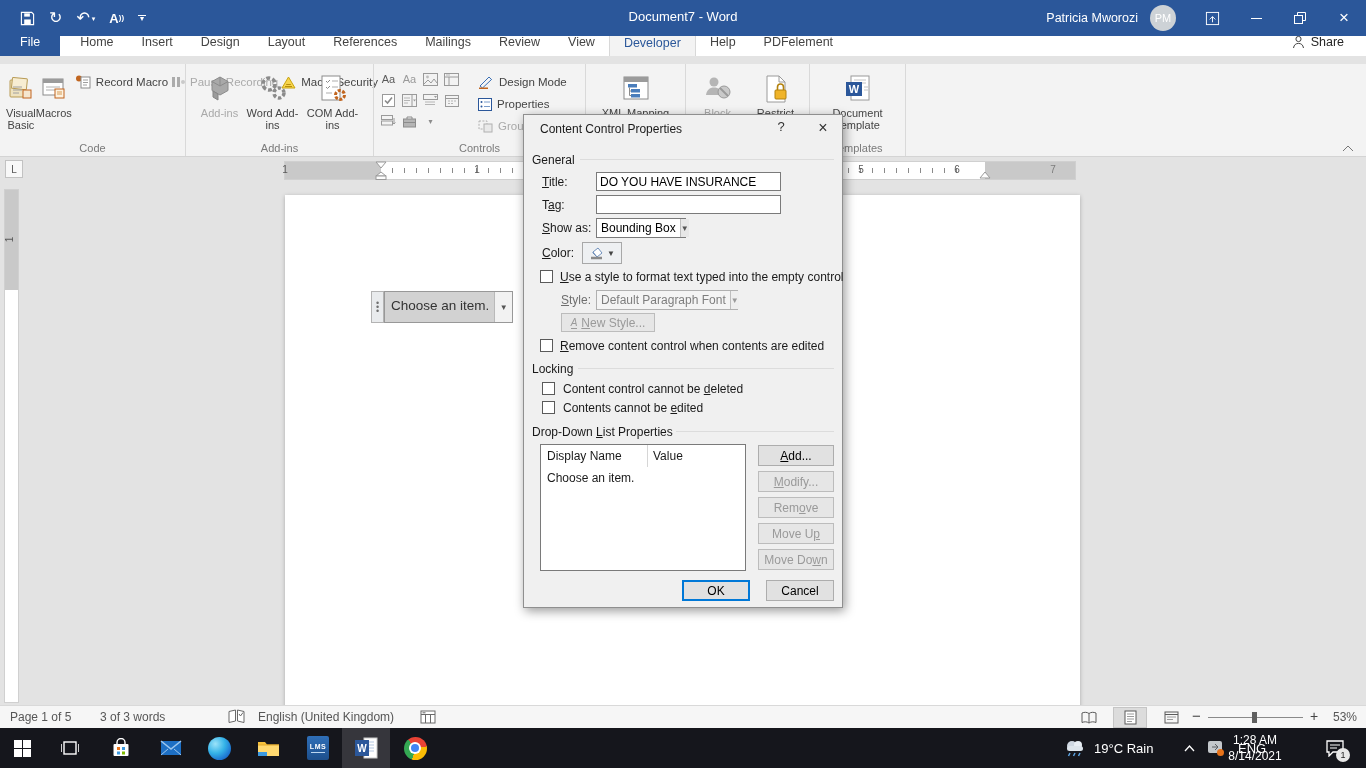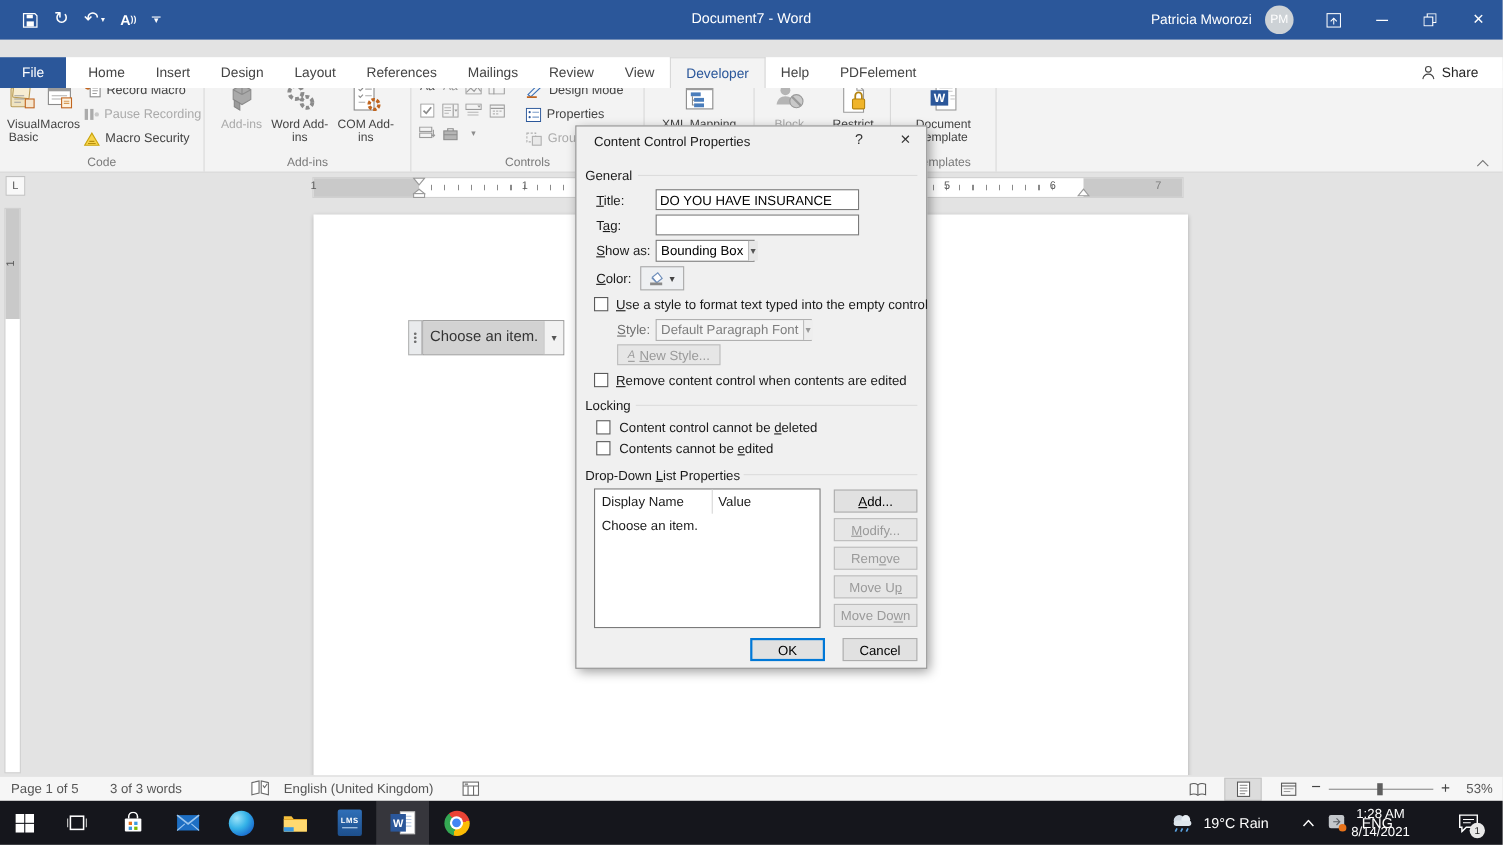--- a/index.html
+++ b/index.html
@@ -8,21 +8,21 @@
   
   #titlebar{position:absolute;top:0;left:0;width:1366px;height:36px;background:#2b579a;color:#fff;z-index:20}
   .qat{position:absolute;top:6px;display:flex;align-items:center;gap:14px;left:20px;height:24px}
   .qat .qbtn{display:flex;align-items:center;color:#fff;font-size:15px;line-height:1}
   .wintitle{position:absolute;top:9px;left:0;width:100%;text-align:center;font-size:13px;color:#fff}
   .tbright{position:absolute;top:0;right:0;height:36px;display:flex;align-items:center}
   .username{font-size:12.5px;margin-right:12px}
   .avatar{width:26px;height:26px;border-radius:50%;background:#cdd2d6;color:#fff;font-size:11px;display:flex;align-items:center;justify-content:center;margin-right:14px}
   .winctl{width:44px;height:36px;display:flex;align-items:center;justify-content:center;color:#fff}
   
-  #tabrow{position:absolute;top:52px;left:0;width:1366px;height:28px;background:#fff;z-index:19;display:flex;align-items:stretch}
+  #tabrow{position:absolute;top:28px;left:0;width:1366px;height:28px;background:#fff;z-index:19;display:flex;align-items:stretch}
   .tab{padding:0 14px;font-size:12.5px;color:#444;display:flex;align-items:center}
   .tab.file{background:#2b579a;color:#fff;padding:0 20px;margin-right:6px}
   .tab.active{background:#f3f3f3;color:#2b579a;border:1px solid #d8d8d8;border-bottom:none}
   .tellme{display:flex;align-items:center;gap:7px;font-size:12.5px;color:#262626;padding:0 10px}
   .share{margin-left:auto;display:flex;align-items:center;gap:6px;font-size:12.5px;color:#262626;padding:0 22px}
   
   #ribbon{position:absolute;top:64px;left:0;width:1366px;height:93px;background:#f3f3f3;border-bottom:1px solid #d4d4d4;display:flex;z-index:10}
   .rgroup{position:relative;border-right:1px solid #d9d9d9;height:100%;flex:0 0 auto}
   .glabel{position:absolute;bottom:2px;left:0;width:100%;text-align:center;font-size:11px;color:#7a7a7a}
   .bigbtn{width:46px;padding-top:5px;display:flex;flex-direction:column;align-items:center;font-size:11px;color:#444;text-align:center;line-height:12px}
@@ -173,21 +173,21 @@
         <svg width="28" height="28" viewBox="0 0 28 28">
             <rect x="3" y="4" width="20" height="16" fill="#fff" stroke="#8b8b8b"></rect>
             <rect x="3" y="4" width="20" height="4" fill="#9b9b9b"></rect>
             <path d="M6 12h14M6 15h14" stroke="#b0b0b0"></path>
             <rect x="15" y="14" width="9" height="9" fill="#fdf2e0" stroke="#c1651f"></rect>
             <path d="M17 17h5M17 19h5" stroke="#d79a55"></path>
           </svg>
       </span>
       <span>Macros</span>
     </div>
-    <div style="display:flex;flex-direction:column;padding-top:5px">
+    <div style="display:flex;padding-top:5px">
       <div class="smallbtn">
         <span>
             <svg width="16" height="14" viewBox="0 0 16 14">
               <circle cx="4" cy="3.5" r="3" fill="#c1651f"></circle>
               <rect x="6" y="2" width="9" height="11" fill="#fff" stroke="#8b8b8b"></rect>
               <path d="M8 5h5M8 7.5h5M8 10h4" stroke="#9e9e9e"></path>
             </svg>
           </span>
         <span>Record Macro</span>
       </div>

